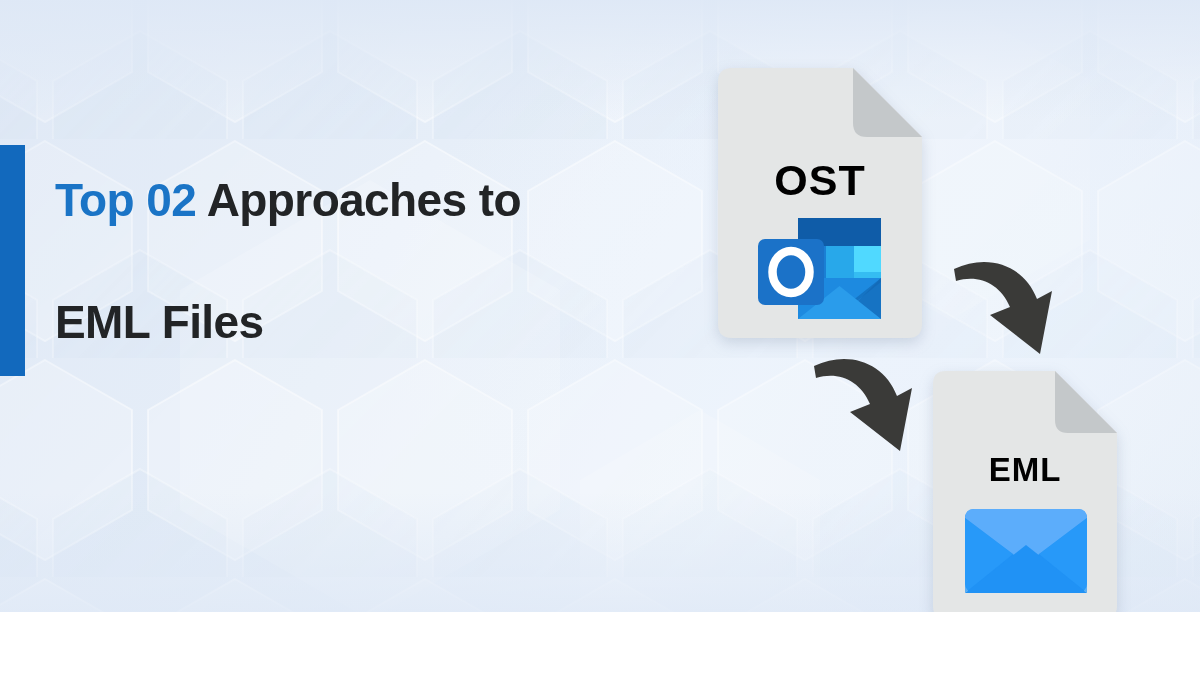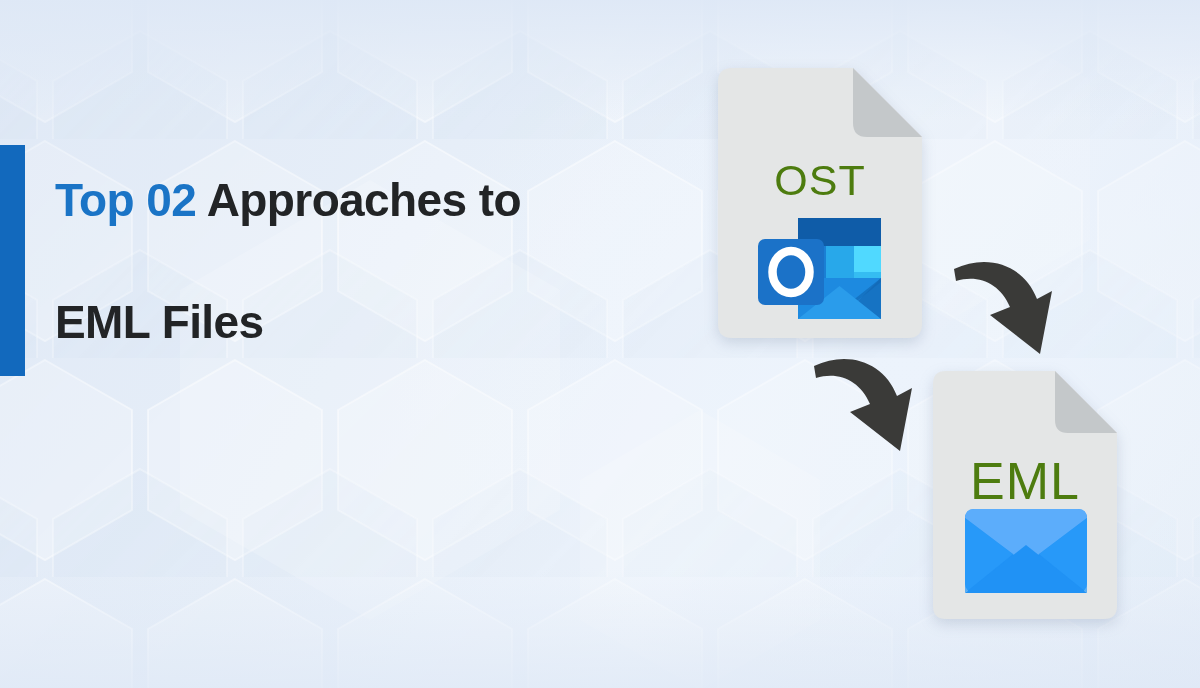--- a/index.html
+++ b/index.html
@@ -7,21 +7,21 @@
     padding: 0;
     width: 1200px;
     height: 688px;
     overflow: hidden;
     font-family: "Liberation Sans", sans-serif;
   }
 
   #banner {
     position: relative;
     width: 1200px;
-    height: 688px;
+    height: 612px;
     background: #dde7f4;
     overflow: hidden;
   }
 
   
   .bg-base {
     position: absolute;
     inset: 0;
     background:
       radial-gradient(ellipse 900px 600px at 78% 52%, #ecf3fc 0%, rgba(236,243,252,0) 62%),
@@ -66,41 +66,41 @@
     color: #1a74c6;
   }
 
   
   .file-doc {
     position: absolute;
     filter: drop-shadow(0 5px 7px rgba(90,110,140,0.22));
   }
   .doc-label {
     position: absolute;
-    font-weight: normal;
-    color: #4d7c0f;
+    font-weight: bold;
+    color: #000000;
     letter-spacing: 1px;
     text-align: center;
     width: 100%;
   }
 
   
   #ost-doc { left: 718px; top: 68px; width: 204px; height: 270px; }
   #ost-doc .doc-label { top: 88px; font-size: 43px; }
   #ost-outlook-logo {
     position: absolute;
     left: 40px;
     top: 148px;
     width: 125px;
     height: 108px;
   }
 
   
   #eml-doc { left: 933px; top: 371px; width: 184px; height: 248px; }
-  #eml-doc .doc-label { top: 80px; font-size: 52px; }
+  #eml-doc .doc-label { top: 80px; font-size: 33px; }
   #eml-envelope {
     position: absolute;
     left: 32px;
     top: 138px;
     width: 122px;
     height: 84px;
   }
 
   
   .curved-arrow { position: absolute; }

